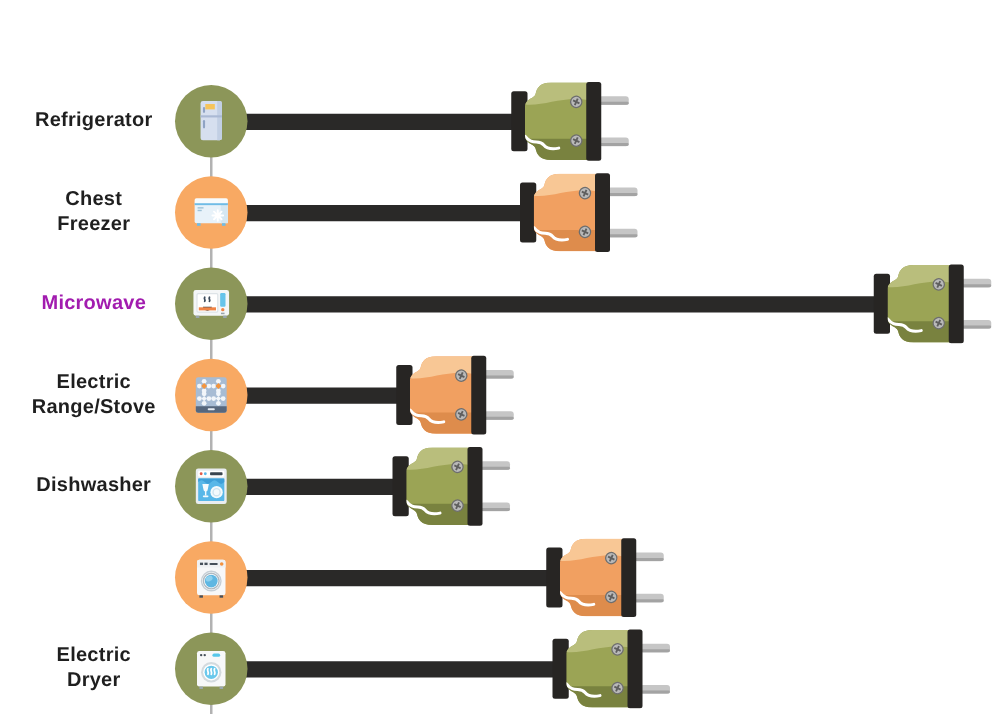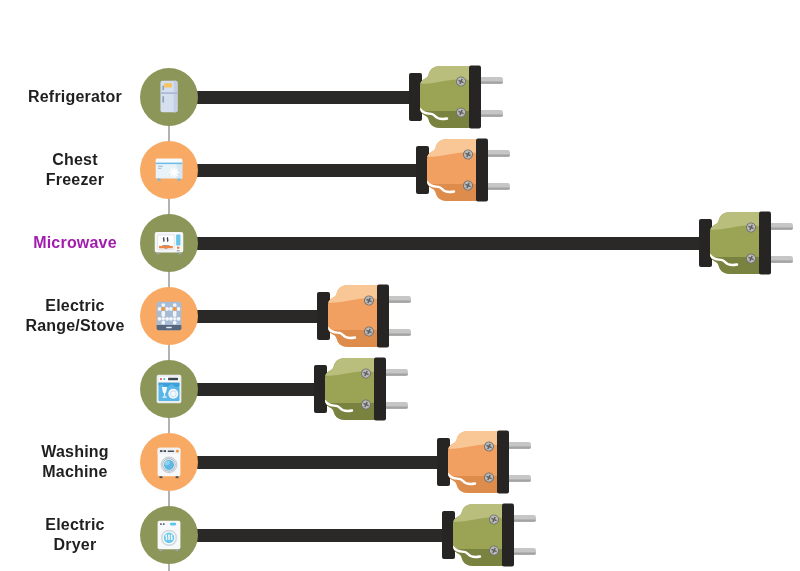--- a/index.html
+++ b/index.html
@@ -259,20 +259,21 @@
  <rect x="19" y="8.2" width="10.5" height="2.6" rx="0.6" fill="#39444F"></rect>
  <rect x="9" y="13.5" width="22" height="19" rx="1" fill="#58B7E8"></rect>
  <path d="M9,16.5 q2.75,-3 5.5,0 t5.5,0 t5.5,0 t5.5,0 V13.5 H9 Z" fill="#3E9FD8"></path>
  <path d="M12.5,18 h5.5 l-0.9,4.5 a1.85,1.85 0 0 1 -3.7,0 Z" fill="#F4FAFD"></path>
  <rect x="14.7" y="23.5" width="1.2" height="4.3" fill="#F4FAFD"></rect>
  <rect x="12.9" y="27.8" width="4.8" height="1.4" rx="0.7" fill="#F4FAFD"></rect>
  <circle cx="24.5" cy="25" r="5.2" fill="#F4FAFD"></circle>
  <circle cx="24.5" cy="25" r="3" fill="none" stroke="#CFE4EF" stroke-width="1.2"></circle>
           </svg>
     </div>
+    <div class="label" style="color: rgb(31, 31, 31);">Dishwasher</div>
   </div>
 
   <div class="row" style="top: 389.5px;">
     <div class="cord" style="left: 169px; width: 274px; background: rgb(42, 41, 40);"></div>
     <svg class="plug" viewBox="0 0 100 64" xmlns="http://www.w3.org/2000/svg" style="left: 433px;">
   <rect x="74" y="12" width="24" height="7" rx="2.4" fill="#C6C6C6"></rect>
   <rect x="74" y="16.4" width="24" height="2.3" rx="1.1" fill="#979797" opacity="0.75"></rect>
   <rect x="74" y="45" width="24" height="7" rx="2.4" fill="#C6C6C6"></rect>
   <rect x="74" y="49.4" width="24" height="2.3" rx="1.1" fill="#979797" opacity="0.75"></rect>
   <rect x="4" y="8" width="13" height="48" rx="2" fill="#272523"></rect>
@@ -304,22 +305,20 @@
  <rect x="18.5" y="7.8" width="7" height="1.6" rx="0.8" fill="#46505A"></rect>
  <circle cx="28.8" cy="8.6" r="1.5" fill="#F2923F"></circle>
  <circle cx="20" cy="23" r="8.2" fill="#FFFFFF" stroke="#C6CFD6" stroke-width="1.2"></circle>
  <circle cx="20" cy="23" r="6.6" fill="none" stroke="#AEBAC2" stroke-width="1.2"></circle>
  <circle cx="20" cy="23" r="5.4" fill="#5FB7E2"></circle>
  <ellipse cx="18.2" cy="21" rx="3.1" ry="2.1" fill="#8ED1EE" transform="rotate(-25 18.2 21)"></ellipse>
  <rect x="10" y="35" width="3" height="2" fill="#46505A"></rect>
  <rect x="27" y="35" width="3" height="2" fill="#46505A"></rect>
           </svg>
     </div>
-    <div class="label" style="color: rgb(31, 31, 31);">Washing
-Machine</div>
   </div>
 
   <div class="row" style="top: 462.5px;">
     <div class="cord" style="left: 169px; width: 279px; background: rgb(42, 41, 40);"></div>
     <svg class="plug" viewBox="0 0 100 64" xmlns="http://www.w3.org/2000/svg" style="left: 438px;">
   <rect x="74" y="12" width="24" height="7" rx="2.4" fill="#C6C6C6"></rect>
   <rect x="74" y="16.4" width="24" height="2.3" rx="1.1" fill="#979797" opacity="0.75"></rect>
   <rect x="74" y="45" width="24" height="7" rx="2.4" fill="#C6C6C6"></rect>
   <rect x="74" y="49.4" width="24" height="2.3" rx="1.1" fill="#979797" opacity="0.75"></rect>
   <rect x="4" y="8" width="13" height="48" rx="2" fill="#272523"></rect>

